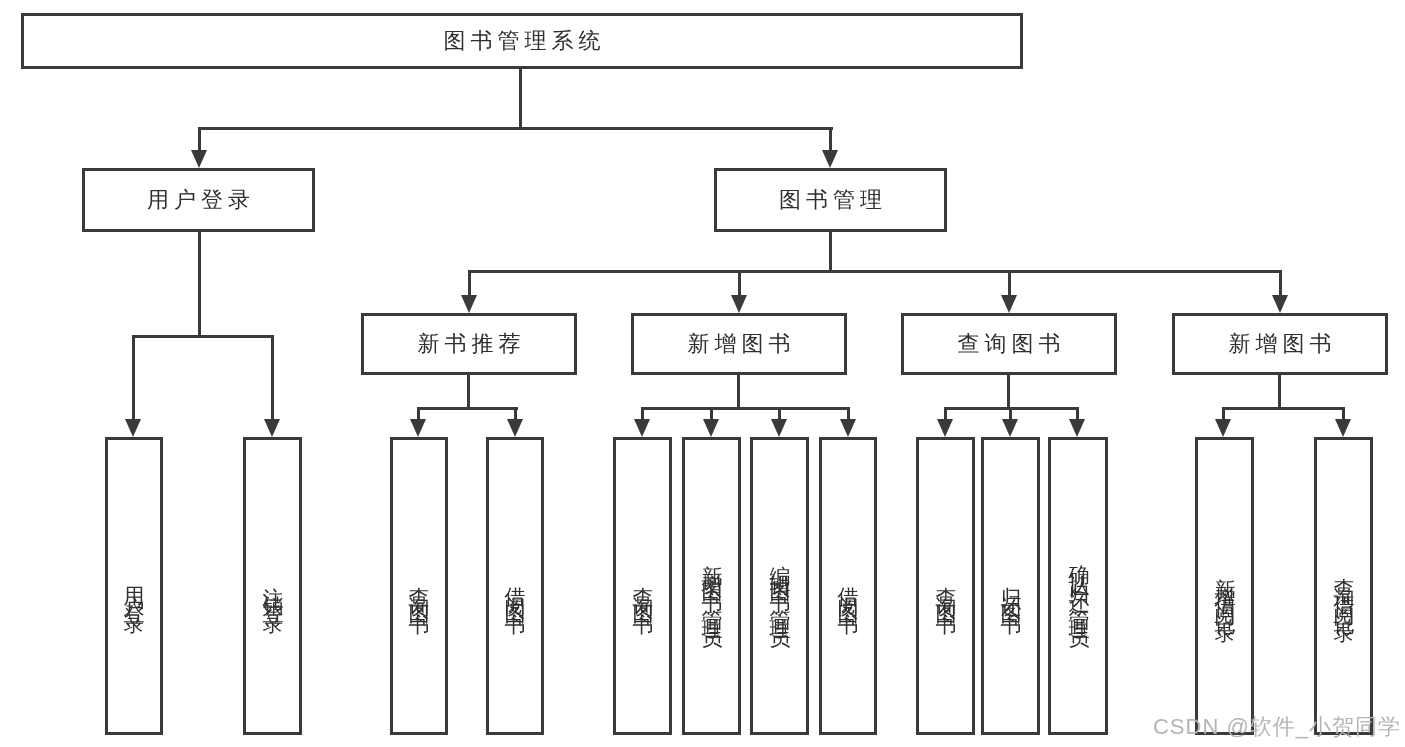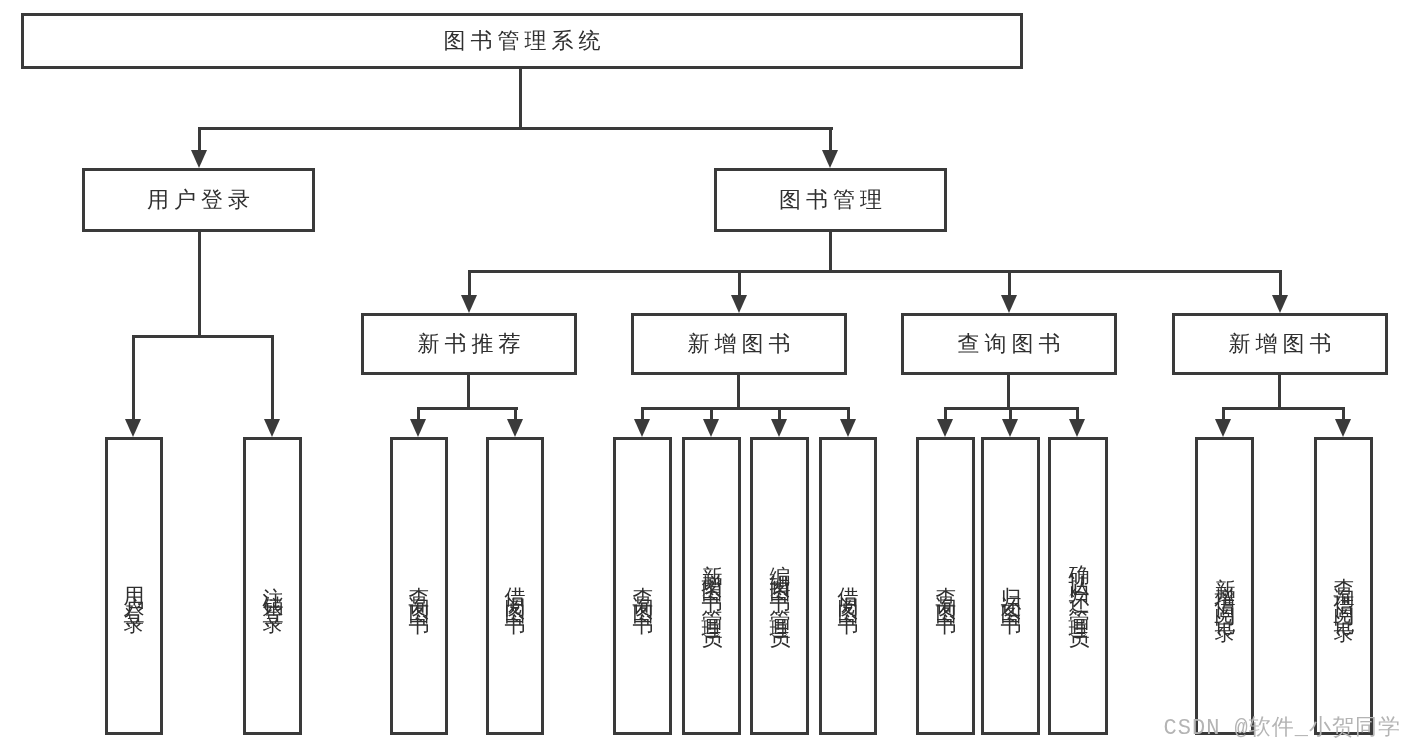--- a/index.html
+++ b/index.html
@@ -57,21 +57,20 @@
     border-right: 8px solid transparent;
     border-top: 18px solid var(--line);
   }
   .watermark {
     position: absolute;
     right: 4px;
     bottom: 5px;
     font-size: 22px;
     letter-spacing: 1px;
     color: var(--watermark);
-    font-family: Liberation Mono, monospace;
   }
 </style>
 </head>
 <body>
 
 <div class="canvas">
 
   <div class="box hbox" style="left:21px; top:13px; width:1002px; height:56px;">图书管理系统</div>
 
   <div class="box hbox" style="left:82px; top:168px; width:233px; height:64px;">用户登录</div>

